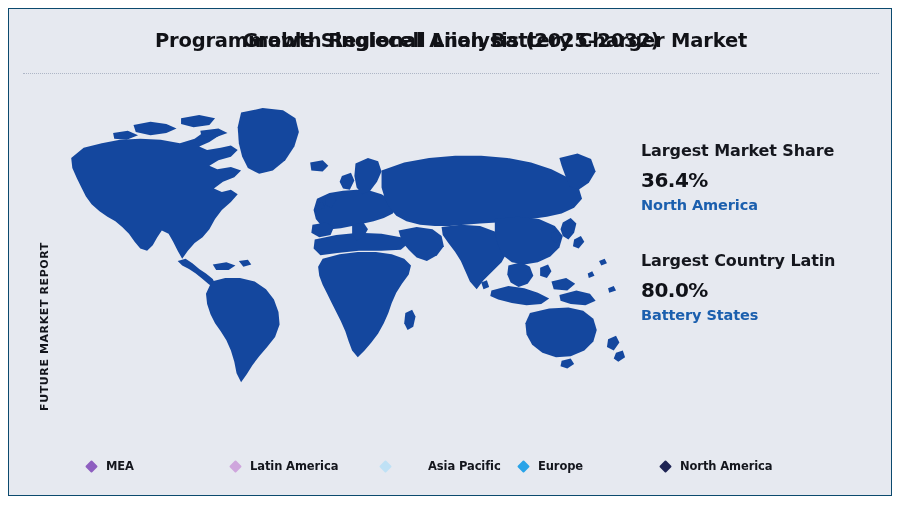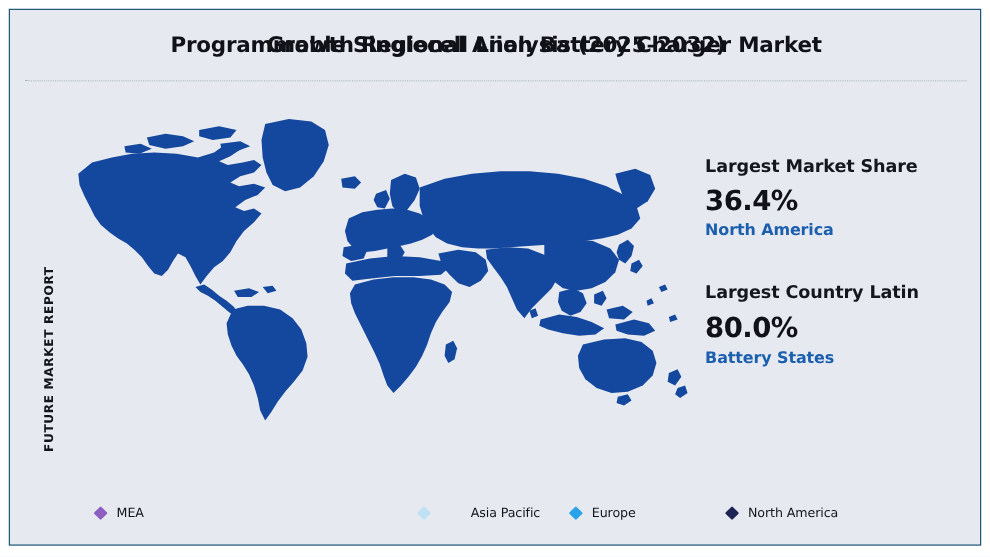--- a/index.html
+++ b/index.html
@@ -99,21 +99,21 @@
 
   .stat-label {
     font-size: 16px;
     font-weight: bold;
     color: #15171e;
     letter-spacing: -0.1px;
     margin-bottom: 10px;
   }
 
   .stat-value {
-    font-size: 25px;
+    font-size: 20px;
     font-weight: bold;
     color: #101218;
     line-height: 1.05;
     letter-spacing: -0.5px;
     margin-bottom: 6px;
   }
 
   .stat-sub {
     font-size: 14.5px;
     font-weight: bold;
@@ -143,21 +143,21 @@
     width: 9px;
     height: 9px;
     transform: rotate(45deg);
     margin-right: 10px;
     flex: 0 0 auto;
     border-radius: 1px;
   }
 
   .legend-text {
     font-size: 11.5px;
-    font-weight: normal;
+    font-weight: bold;
     color: #14161d;
     letter-spacing: -0.1px;
   }
 </style>
 </head>
 <body>
 
 <div id="card">
 
   <div id="title-area">
@@ -256,20 +256,24 @@
 
   </div>
 
   <div id="legend">
 
     <div class="legend-item" style="left:0px;">
       <span class="legend-marker" style="background:#8e5fc0;"></span>
       <span class="legend-text">MEA</span>
     </div>
 
+    <div class="legend-item" style="left:144px;">
+      <span class="legend-marker" style="background:#cfa6dd;"></span>
+      <span class="legend-text">Latin America</span>
+    </div>
 
     <div class="legend-item" style="left:294px;gap:28px;">
       <span class="legend-marker" style="background:#bfe1f5;"></span>
       <span class="legend-text">Asia Pacific</span>
     </div>
 
     <div class="legend-item" style="left:432px;">
       <span class="legend-marker" style="background:#29a3e8;"></span>
       <span class="legend-text">Europe</span>
     </div>

